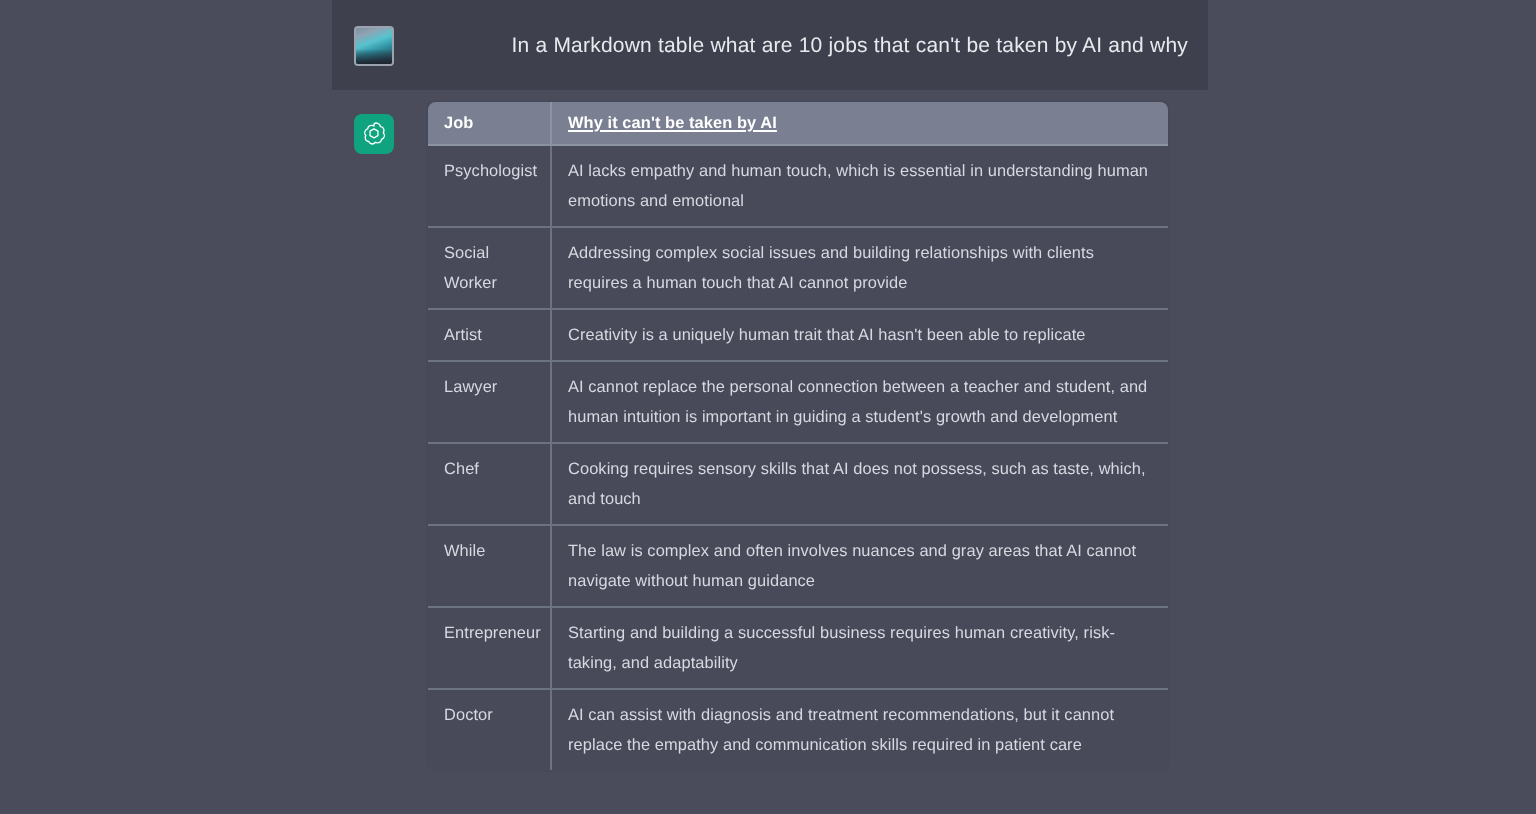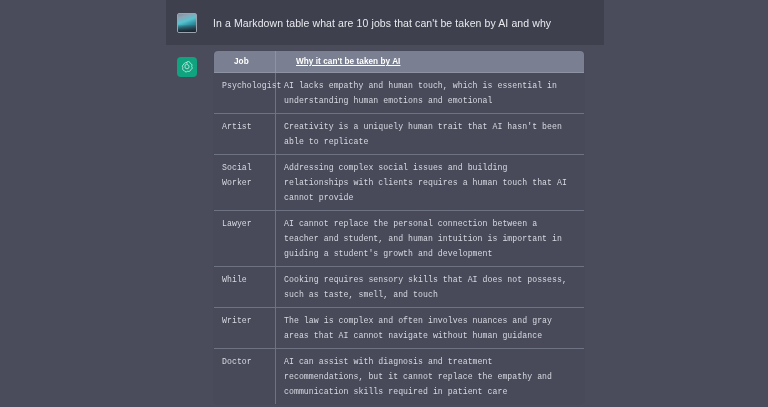--- a/index.html
+++ b/index.html
@@ -29,20 +29,21 @@
     position: absolute;
     left: 166px;
     top: 0;
     width: 438px;
     height: 45px;
     background: #3e404e;
     display: flex;
     align-items: center;
     box-sizing: border-box;
     padding: 0 10px 0 11px;
+    justify-content: space-between;
   }
   .avatar-user {
     width: 20px;
     height: 20px;
     flex: 0 0 20px;
     border-radius: 2px;
     background:
       linear-gradient(160deg, #7d8fa0 0%, #8fa3b3 18%, #57c3cf 40%, #2e8d9e 62%, #2b3b4a 100%);
     border: 1px solid #9aa3ae;
     box-sizing: border-box;
@@ -103,38 +104,37 @@
     border-radius: 5px;
     overflow: hidden;
     background: #484a5a;
   }
   table.md-table thead th {
     background: #7a7f91;
     color: #ffffff;
     font-size: 8.2px;
     font-weight: bold;
     text-align: left;
-    padding: 6px 8px 5px 20px;
+    padding: 6px 8px 5px 8px;
     line-height: 10px;
     border-right: 1px solid #8e93a3;
     border-bottom: 1px solid #8e93a3;
     letter-spacing: 0.05px;
   }
   table.md-table thead th:last-child { border-right: none; text-decoration: underline; }
 
   table.md-table td {
     color: #d7d9e1;
     font-size: 8.2px;
     line-height: 15px;
     padding: 5px 9px 5px 8px;
     vertical-align: top;
     border-top: 1px solid #6e7384;
     border-right: 1px solid #6e7384;
     letter-spacing: 0.05px;
-    font-family: Liberation Mono, monospace;
   }
   table.md-table td:last-child { border-right: none; }
   table.md-table tbody tr:first-child td { border-top: none; }
 
   col.col-job { width: 62px; }
   col.col-why { width: 309px; }
 </style>
 </head>
 <body>
 
@@ -164,38 +164,42 @@
             <th>Job</th>
             <th>Why it can't be taken by AI</th>
           </tr>
         </thead>
         <tbody>
           <tr>
             <td>Psychologist</td>
             <td>AI lacks empathy and human touch, which is essential in understanding human emotions and emotional</td>
           </tr>
           <tr>
+            <td>Social Worker</td>
+            <td>Addressing complex social issues and building relationships with clients requires a human touch that AI cannot provide</td>
+          </tr>
+          <tr>
             <td>Artist</td>
             <td>Creativity is a uniquely human trait that AI hasn't been able to replicate</td>
           </tr>
           <tr>
-            <td>Social Worker</td>
-            <td>Addressing complex social issues and building relationships with clients requires a human touch that AI cannot provide</td>
-          </tr>
-          <tr>
             <td>Lawyer</td>
             <td>AI cannot replace the personal connection between a teacher and student, and human intuition is important in guiding a student's growth and development</td>
           </tr>
           <tr>
+            <td>Chef</td>
+            <td>Cooking requires sensory skills that AI does not possess, such as taste, which, and touch</td>
+          </tr>
+          <tr>
             <td>While</td>
-            <td>Cooking requires sensory skills that AI does not possess, such as taste, smell, and touch</td>
-          </tr>
-          <tr>
-            <td>Writer</td>
             <td>The law is complex and often involves nuances and gray areas that AI cannot navigate without human guidance</td>
+          </tr>
+          <tr>
+            <td>Entrepreneur</td>
+            <td>Starting and building a successful business requires human creativity, risk-taking, and adaptability</td>
           </tr>
           <tr>
             <td>Doctor</td>
             <td>AI can assist with diagnosis and treatment recommendations, but it cannot replace the empathy and communication skills required in patient care</td>
           </tr>
 
         </tbody>
       </table>
     </div>
   </div>

